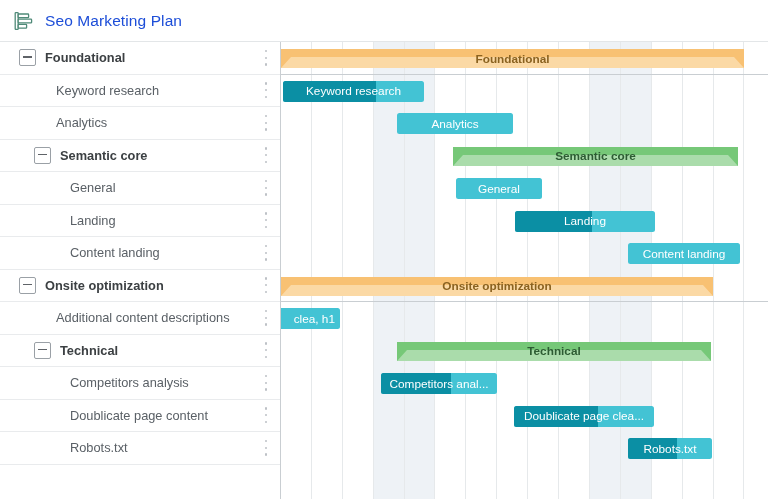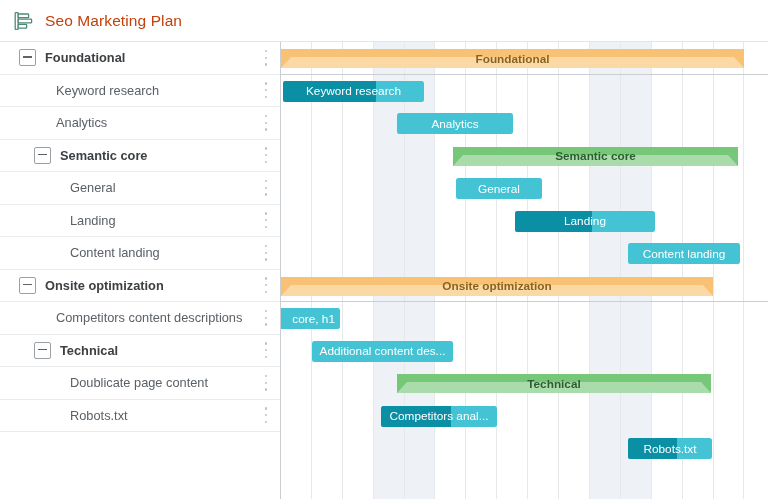--- a/index.html
+++ b/index.html
@@ -12,21 +12,21 @@
   .app{position:relative;width:768px;height:499px;overflow:hidden;background:#fff;}
 
   
   .topbar{
     position:absolute;left:0;top:0;width:768px;height:42px;
     background:#fff;border-bottom:1px solid #e3e6e8;
     display:flex;align-items:center;box-sizing:border-box;padding-left:14px;
   }
   .app-icon{width:20px;height:20px;flex:0 0 20px;margin-right:11px;display:block;}
   .app-title{
-    font-size:15.5px;color:#c2410c;letter-spacing:.1px;white-space:nowrap;
+    font-size:15.5px;color:#1d4ed8;letter-spacing:.1px;white-space:nowrap;
   }
 
   
   .content{position:absolute;left:0;top:42px;width:612px;height:457px;text-align:right;}
   .grid-pane{
     position:absolute;left:0;top:0;width:281px;height:457px;
     background:#fff;border-right:1px solid #c9ced2;box-sizing:border-box;
     overflow:hidden;
   }
   .chart-pane{
@@ -196,32 +196,42 @@
               <span class="task-name">Onsite optimization</span>
             </div>
             <span class="kebab">
               <i></i>
               <i></i>
               <i></i>
             </span>
           </div>
           <div class="row lvl1">
             <div class="cell">
-              <span class="task-name">Competitors content descriptions</span>
+              <span class="task-name">Additional content descriptions</span>
             </div>
             <span class="kebab">
               <i></i>
               <i></i>
               <i></i>
             </span>
           </div>
           <div class="row lvl2 summary">
             <div class="cell">
               <span class="toggle"></span>
               <span class="task-name">Technical</span>
+            </div>
+            <span class="kebab">
+              <i></i>
+              <i></i>
+              <i></i>
+            </span>
+          </div>
+          <div class="row lvl3">
+            <div class="cell">
+              <span class="task-name">Competitors analysis</span>
             </div>
             <span class="kebab">
               <i></i>
               <i></i>
               <i></i>
             </span>
           </div>
           <div class="row lvl3">
             <div class="cell">
               <span class="task-name">Doublicate page content</span>
@@ -326,27 +336,21 @@
                 <path d="M0 0 H432 V8 H0 Z" fill="#f8c173"></path>
                 <path d="M0 8 H432 L422 19 H10 Z" fill="#fbd9a5"></path>
                 <path d="M0 0 H432 V19 L422 8 H10 L0 19 Z" fill="#f8c173"></path>
               </svg>
               <span class="lbl">Onsite optimization</span>
             </div>
           </div>
           <div class="crow">
             <div class="bar right-lbl" style="left: -58px; width: 117px;">
               <span class="fill-base"></span>
-              <span class="lbl">core, h1</span>
-            </div>
-          </div>
-          <div class="crow">
-            <div class="bar" style="left: 31px; width: 141px;">
-              <span class="fill-base"></span>
-              <span class="lbl">Additional content des...</span>
+              <span class="lbl">clea, h1</span>
             </div>
           </div>
           <div class="crow">
             <div class="sbar green" style="left: 116px; width: 314px;">
               <svg class="svg" viewBox="0 0 314 19" preserveAspectRatio="none">
                 <path d="M0 0 H314 V19 H0 Z" fill="#aadcab"></path>
                 <path d="M0 0 H314 V8 H0 Z" fill="#76c878"></path>
                 <path d="M0 8 H314 L304 19 H10 Z" fill="#aadcab"></path>
                 <path d="M0 0 H314 V19 L304 8 H10 L0 19 Z" fill="#76c878"></path>
               </svg>
@@ -354,20 +358,27 @@
             </div>
           </div>
           <div class="crow">
             <div class="bar" style="left: 100px; width: 116px;">
               <span class="fill-base"></span>
               <span class="fill-prog" style="width: 60%;"></span>
               <span class="lbl">Competitors anal...</span>
             </div>
           </div>
           <div class="crow">
+            <div class="bar" style="left: 233px; width: 140px;">
+              <span class="fill-base"></span>
+              <span class="fill-prog" style="width: 60%;"></span>
+              <span class="lbl">Doublicate page clea...</span>
+            </div>
+          </div>
+          <div class="crow">
             <div class="bar" style="left: 347px; width: 84px;">
               <span class="fill-base"></span>
               <span class="fill-prog" style="width: 58%;"></span>
               <span class="lbl">Robots.txt</span>
             </div>
           </div>
         </div>
     </div>
 
   </div>

